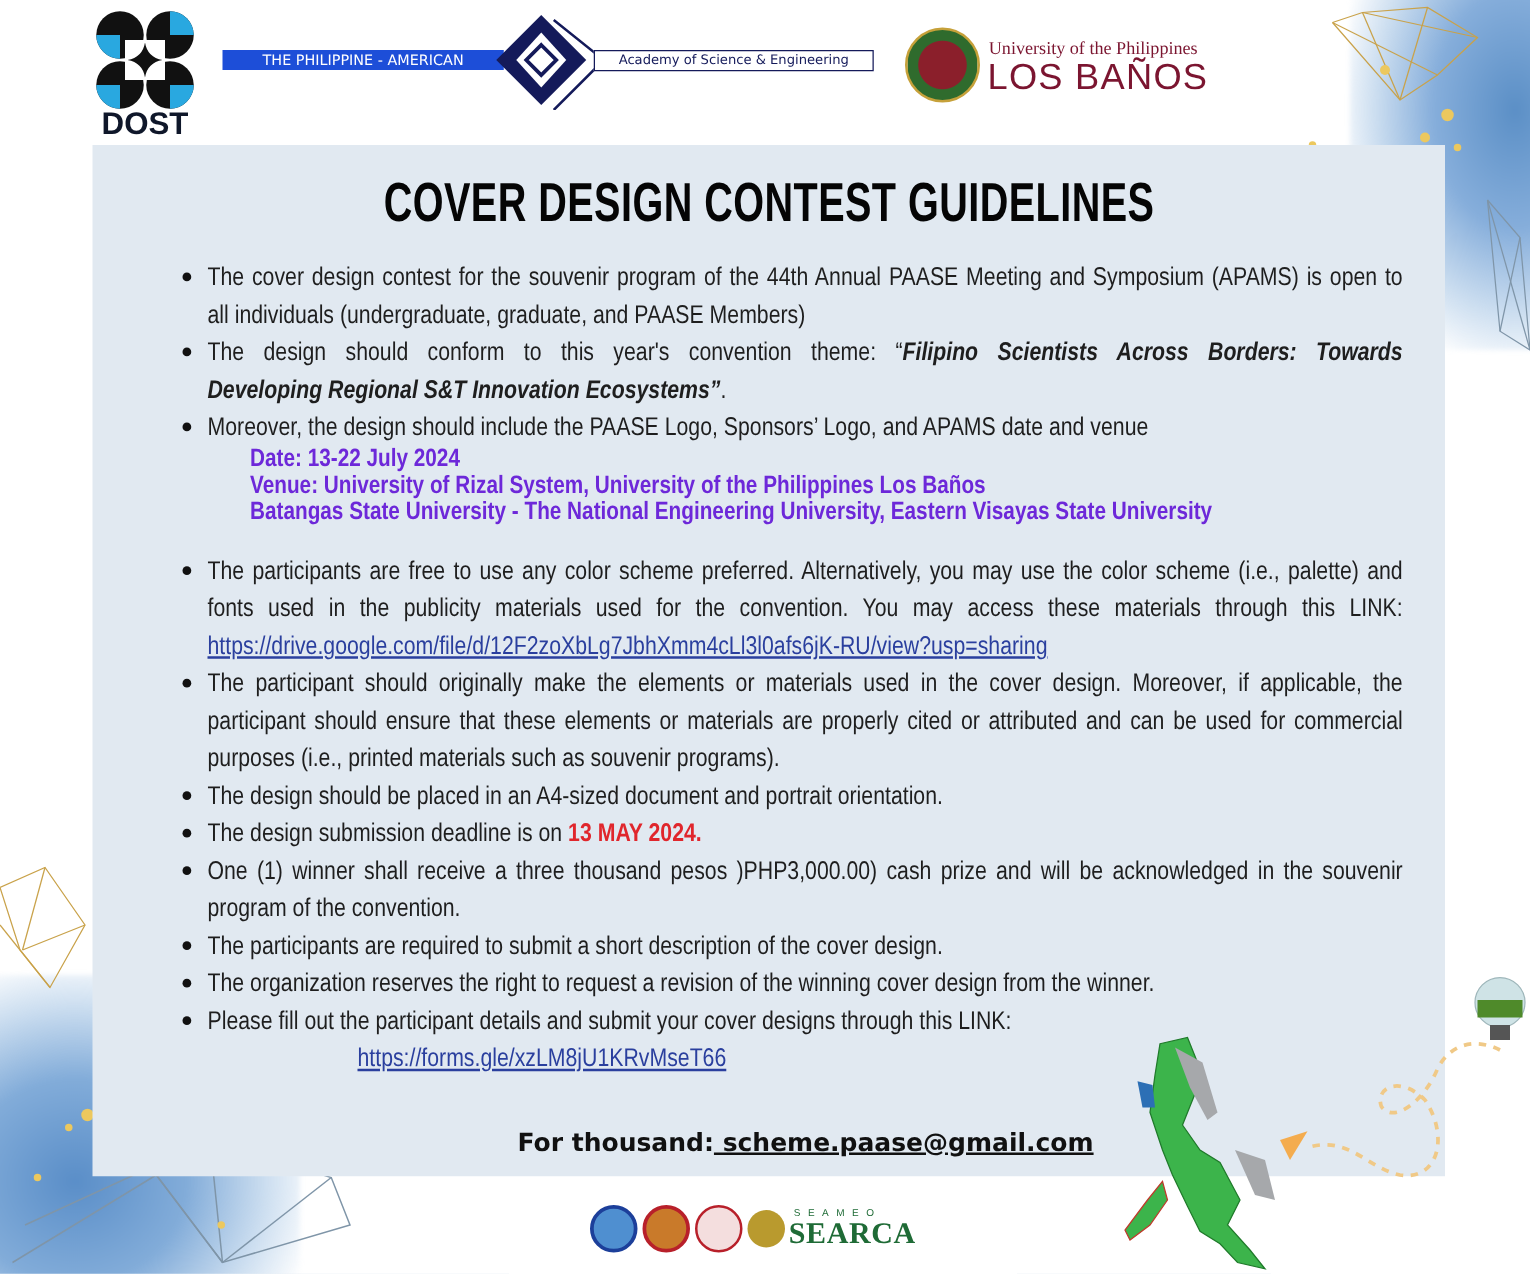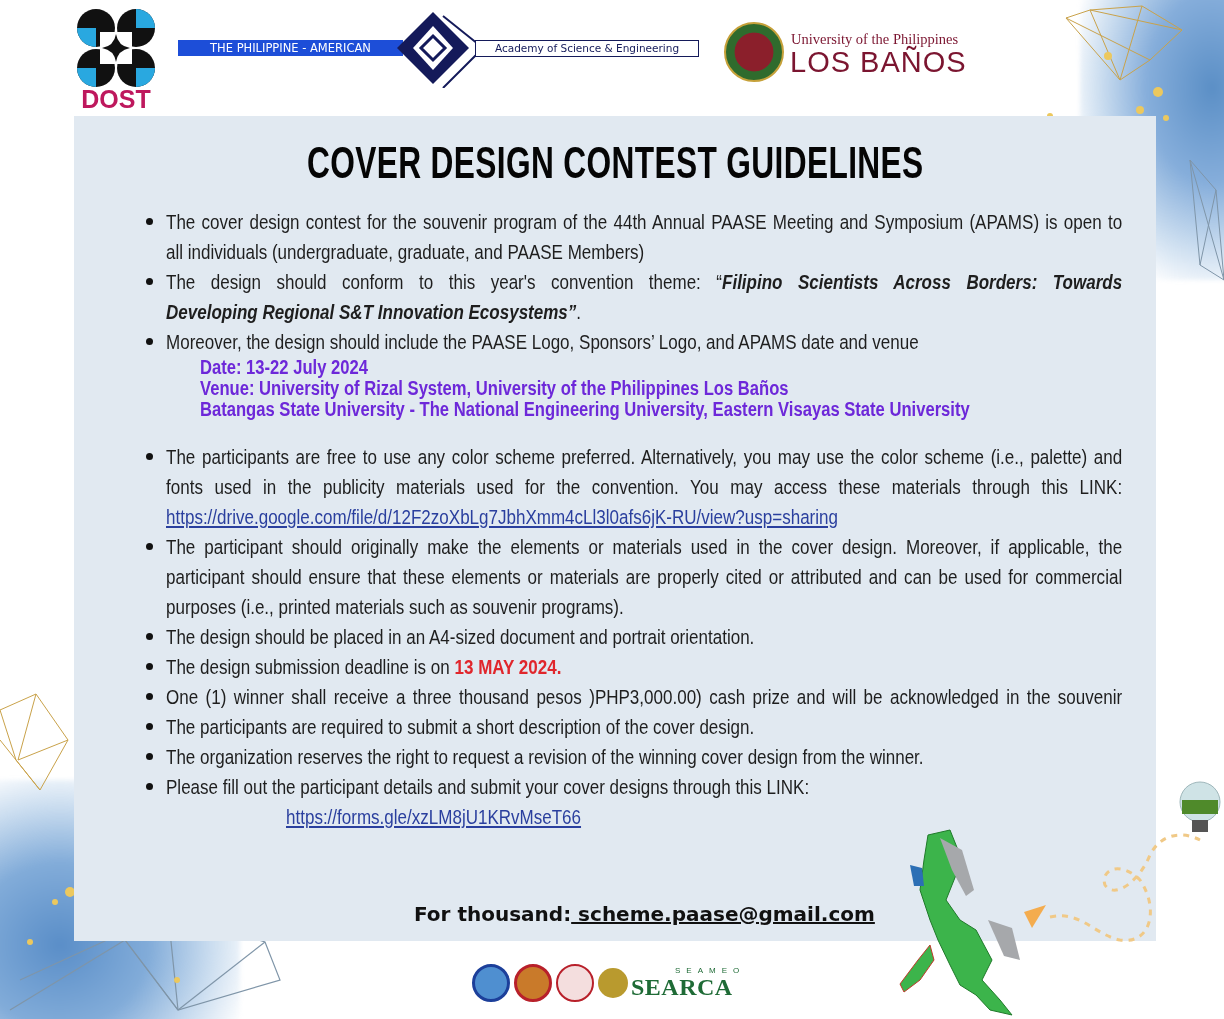--- a/index.html
+++ b/index.html
@@ -27,21 +27,21 @@
   .panel {
     left:74px; top:116px; width:1082px; height:825px;
     background:#e1e9f1;
   }
 
   
   .dost { left:76px; top:8px; width:80px; height:100px; }
   .dost-mark { position:absolute; left:0; top:0; width:80px; height:80px; }
   .dost-text {
     position:absolute; left:0; top:80px; width:80px; text-align:center;
-    font-weight:bold; font-size:25px; letter-spacing:0px; color:#be185d;
+    font-weight:bold; font-size:25px; letter-spacing:0px; color:#0f172a;
     font-family:"Liberation Sans", sans-serif; line-height:22px;
   }
 
   .paase { left:178px; top:12px; width:522px; height:76px; }
   .paase-bar-left {
     position:absolute; left:0; top:28px; width:225px; height:16px;
     background:#1d4ed8; color:#fff; font-size:11.5px; line-height:16px;
     text-align:center; font-family:"DejaVu Sans", sans-serif;
   }
   .paase-bar-right {
@@ -105,21 +105,21 @@
 
   .inq {
     left:414px; top:902px; font-family:"DejaVu Sans", sans-serif; font-weight:bold;
     font-size:20px; white-space:nowrap; color:#111;
   }
   .inq .mail { text-decoration:underline; }
 
   
   .sponsors { left:472px; top:962px; width:260px; height:44px; }
   .s-logo { position:absolute; top:2px; width:38px; height:38px; border-radius:50%; box-sizing:border-box; }
-  .searca-top { position:absolute; left:163px; top:4px; font-size:8px; letter-spacing:6px; color:#1f6b36;margin-left:40px; }
+  .searca-top { position:absolute; left:163px; top:4px; font-size:8px; letter-spacing:6px; color:#1f6b36; }
   .searca {
     position:absolute; left:159px; top:12px; font-size:24px; font-weight:bold; color:#1f6b36;
     font-family:"Liberation Serif", serif; letter-spacing:0.5px;
   }
 
   svg { display:block; }
 </style>
 </head>
 <body>
 
@@ -259,20 +259,21 @@
 
 
   <li class="item">
     <i class="bullet"></i>
     <span class="line"><span class="cond"><span>The design submission deadline is on </span><span class="red">13 MAY 2024.</span></span></span>
   </li>
 
   <li class="item">
     <i class="bullet"></i>
     <span class="jline">One (1) winner shall receive a three thousand pesos )PHP3,000.00) cash prize and will be acknowledged in the souvenir</span>
+    <span class="line"><span class="cond">program of the convention.</span></span>
   </li>
 
   <li class="item">
     <i class="bullet"></i>
     <span class="line"><span class="cond">The participants are required to submit a short description of the cover design.</span></span>
   </li>
 
   <li class="item">
     <i class="bullet"></i>
     <span class="line"><span class="cond">The organization reserves the right to request a revision of the winning cover design from the winner.</span></span>

